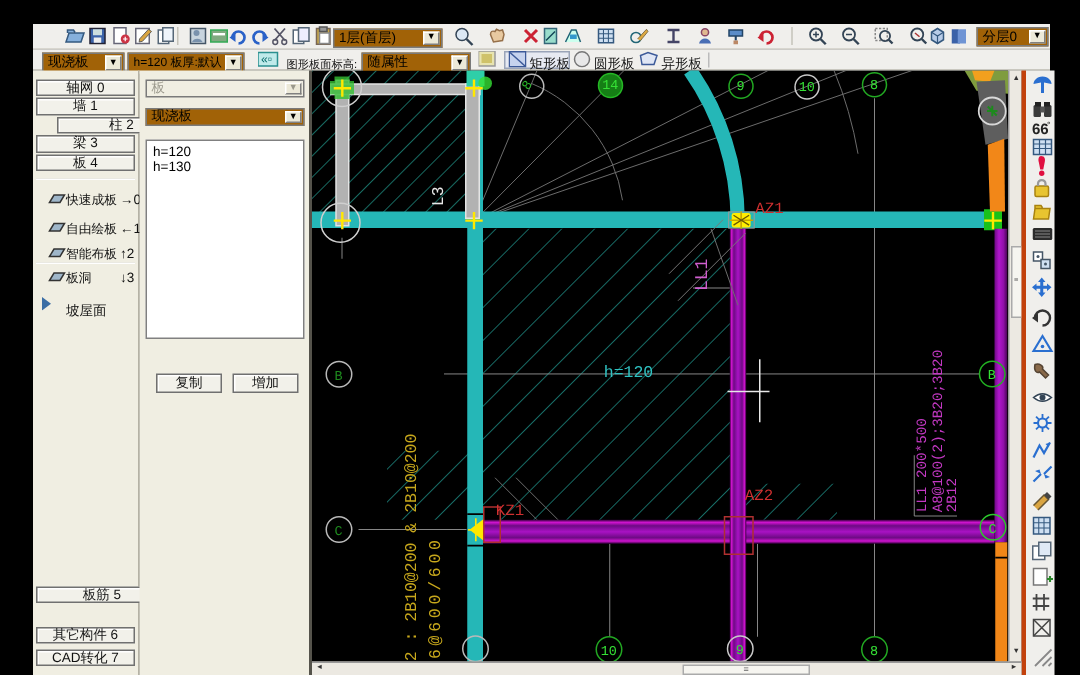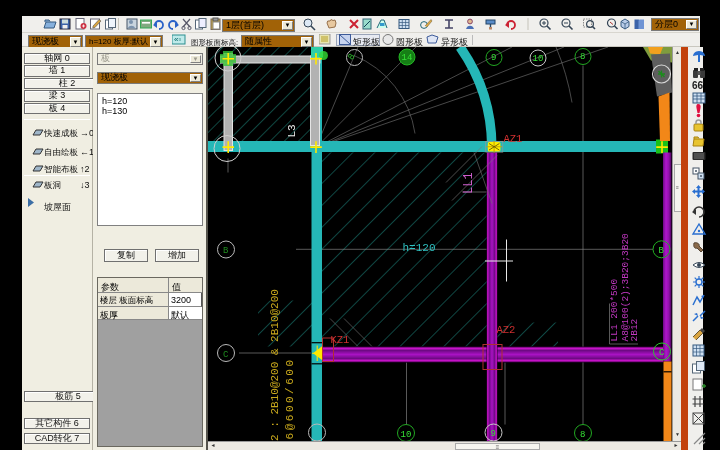--- a/index.html
+++ b/index.html
@@ -195,21 +195,21 @@
     <span class="ab titem" style="left:419px;top:3px">异形板</span>
     <div class="ab" style="left:450px;top:2px;width:1px;height:10px;background:#bbb"></div>
   </div>
 
   <div class="ab" style="left:22px;top:46.5px;width:71px;height:403.5px;background:#f0eee2;border-right:1px solid #b5b2a5">
 
     <div class="pbtn" style="left:2px;top:6px;width:66px;height:11.5px">轴网 0</div>
 
     <div class="pbtn" style="left:2px;top:18.5px;width:66px;height:11.5px">墙 1</div>
 
-    <div class="pbtn" style="left:2px;top:31px;width:86px;height:11.5px">柱 2</div>
+    <div class="pbtn" style="left:16px;top:31px;width:86px;height:11.5px">柱 2</div>
 
     <div class="pbtn" style="left:2px;top:43.5px;width:66px;height:11.5px">梁 3</div>
 
     <div class="pbtn" style="left:2px;top:56px;width:66px;height:11.5px">板 4</div>
     <div class="ab" style="left:2px;top:72px;width:66px;height:1px;background:#b8b5a8;border-bottom:1px solid #fff"></div>
     <div class="ab" style="left:2px;top:128px;width:66px;height:1px;background:#b8b5a8;border-bottom:1px solid #fff"></div>
 
     <svg class="ab" style="left:10px;top:81px" width="12" height="9">
         <path d="M1,7 L4,2 L11,2 L8,7 Z" fill="#9fb6c9" stroke="#333"></path>
       </svg>
@@ -252,28 +252,20 @@
 
     <div class="combo" style="left:4px;top:25px;width:106px;height:12px">现浇板<span class="arr">▼</span></div>
 
     <div class="ab" style="left:4px;top:46px;width:106px;height:133px;background:#fff;border:1px solid #808080;font-size:9px;color:#000;padding:2px 0 0 4px;line-height:10.5px">h=120<br>h=130</div>
 
 
     <div class="pbtn" style="left:11px;top:202px;width:44px;height:13px">复制</div>
 
     <div class="pbtn" style="left:62px;top:202px;width:44px;height:13px">增加</div>
 
-    <div class="ab" style="left:4px;top:230.5px;width:106px;height:170px;background:#a0a0a0;border:1px solid #6a685f">
-      <div class="ab" style="left:0;top:0;width:71px;height:15px;background:#ece9da;border-right:1px solid #888;border-bottom:1px solid #888;font-size:9px;padding:3px 0 0 3px">参数</div>
-      <div class="ab" style="left:71px;top:0;width:33px;height:15px;background:#ece9da;border-bottom:1px solid #888;font-size:9px;padding:3px 0 0 3px">值</div>
-      <div class="ab" style="left:0;top:15px;width:71px;height:13.5px;background:#ece9da;border-right:1px solid #888;border-bottom:1px solid #888;font-size:8.5px;padding:2px 0 0 2px;white-space:nowrap">楼层 板面标高</div>
-      <div class="ab" style="left:71px;top:15px;width:33px;height:13.5px;background:#fff;border-bottom:1px solid #888;border-right:1px solid #555;font-size:9px;padding:2px 0 0 2px">3200</div>
-      <div class="ab" style="left:0;top:28.5px;width:71px;height:13.5px;background:#ece9da;border-right:1px solid #888;border-bottom:1px solid #888;font-size:9px;padding:2px 0 0 2px">板厚</div>
-      <div class="ab" style="left:71px;top:28.5px;width:33px;height:13.5px;background:#fff;border-bottom:1px solid #888;font-size:9px;padding:2px 0 0 2px">默认</div>
-    </div>
   </div>
 
   <svg class="ab" style="left:208px;top:46.5px" width="464" height="394.5" viewBox="208 46.5 464 394.5">
       <defs>
     <pattern id="hatchA" width="10" height="10" patternUnits="userSpaceOnUse" patternTransform="rotate(-45)">
           <line x1="0" y1="0" x2="10" y2="0" stroke="#1e8c80" stroke-width="1"></line>
         </pattern>
     <pattern id="hatchB" width="15.5" height="15.5" patternUnits="userSpaceOnUse" patternTransform="rotate(-45)">
           <line x1="0" y1="0" x2="15.5" y2="0" stroke="#1d8a82" stroke-width="1"></line>
         </pattern>
@@ -494,21 +486,21 @@
   <line x1="485" y1="260.5" x2="513" y2="260.5" stroke="#e8e8e8" stroke-width="1"></line>
     </svg>
 
   <div class="ab" style="left:672px;top:46.5px;width:9px;height:394.5px;background:#ece9e2;border-left:1px solid #999">
     <div class="ab" style="left:1px;top:2px;width:7px;height:8px;font-size:5px;color:#333;text-align:center">▲</div>
 
     <div class="ab" style="left:0.5px;top:117px;width:8px;height:48px;background:#f6f5f0;border:1px solid #aaa;font-size:5px;color:#666;text-align:center;line-height:44px">≡</div>
     <div class="ab" style="left:1px;top:384px;width:7px;height:8px;font-size:5px;color:#333;text-align:center">▼</div>
   </div>
 
-  <div class="ab" style="left:681px;top:46.5px;width:22px;height:403.5px;background:#f0efec;border-left:7px solid #c2410c">
+  <div class="ab" style="left:681px;top:46.5px;width:22px;height:403.5px;background:#f0efec;border-left:3px solid #c2410c">
     <svg class="ab" style="left:0;top:0" width="22" height="403">
         <g>
       <g transform="translate(4,4)">
             <path d="M7,0 C3,0 1,3 1,5 L6,4 L6,11 L8,11 L8,4 L13,5 C13,3 11,0 7,0 Z" fill="#2a6fd0"></path>
           </g>
       <g transform="translate(4,20)">
             <rect x="1" y="3" width="5" height="8" rx="1" fill="#3a3a3a"></rect>
             <rect x="8" y="3" width="5" height="8" rx="1" fill="#3a3a3a"></rect>
             <rect x="5.5" y="4" width="3" height="4" fill="#555"></rect>
             <rect x="2" y="1" width="4" height="3" fill="#222"></rect>

